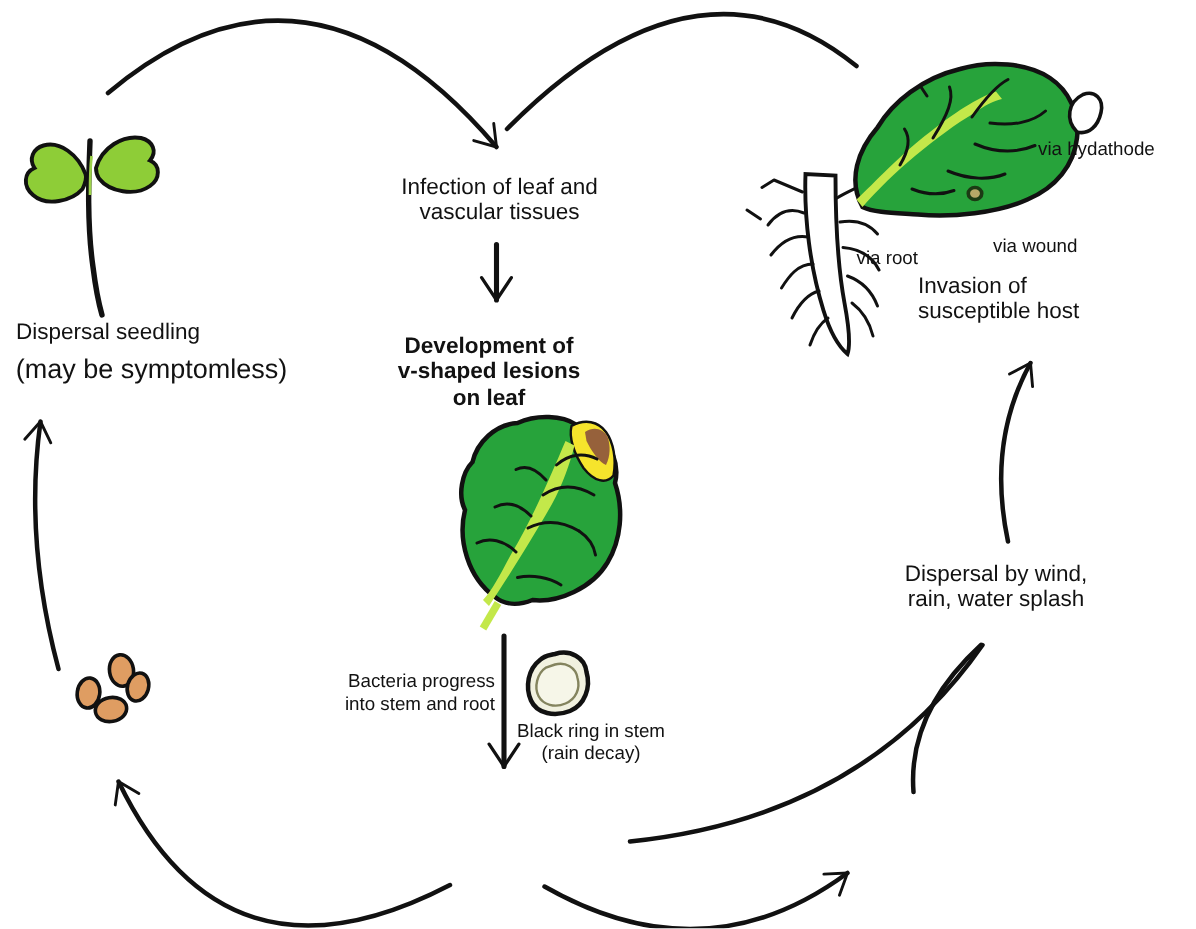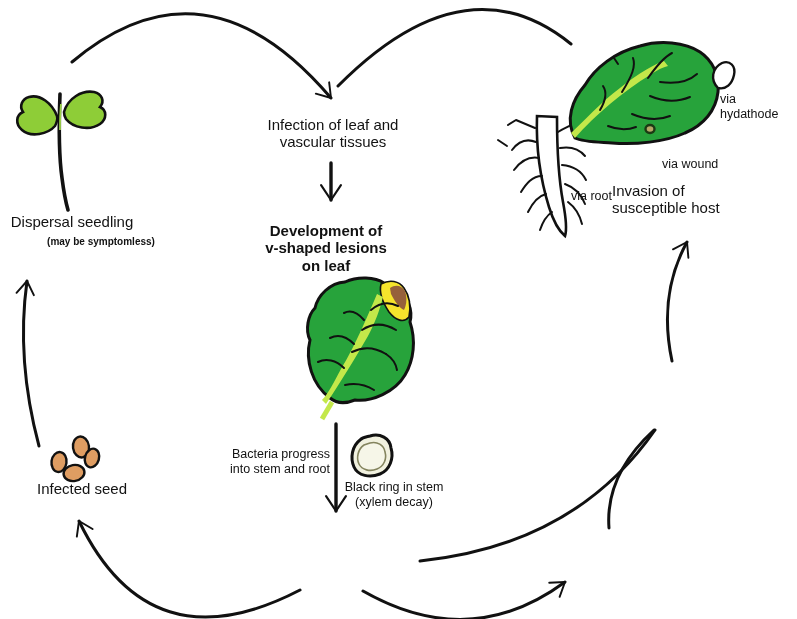--- a/index.html
+++ b/index.html
@@ -3,21 +3,21 @@
 <meta charset="utf-8">
 <style>
   html,body{margin:0;padding:0;background:#fff;}
   #stage{position:relative;width:797px;height:619px;background:#fff;overflow:hidden;
          font-family:"Liberation Sans",sans-serif;color:#111;}
   #art{position:absolute;left:0;top:0;}
   .label{position:absolute;white-space:pre-line;text-align:center;transform:translateX(-50%);
          line-height:1.16;color:#121212;}
   .big{font-size:15px;}
   .small{font-size:12.5px;line-height:1.18;}
-  .note{font-size:10px;font-weight:bold;}
+  .note{font-size:18px;}
   .alignleft{transform:none;text-align:left;}
   .alignright{transform:none;text-align:right;}
   .ln{stroke:#111;fill:none;stroke-linecap:round;stroke-linejoin:round;}
 </style>
 </head>
 <body>
 
 <div id="stage">
 
   <svg id="art" width="797" height="619" viewBox="0 0 797 619">
@@ -113,25 +113,26 @@
     </g>
   </svg>
 
   <div class="label big" style="left:72px;top:213px;">Dispersal seedling</div>
   <div class="label note" style="left:101px;top:236px;">(may be symptomless)</div>
   <div class="label big" style="left:333px;top:116px;">Infection of leaf and
 vascular tissues</div>
   <div class="label big" style="left:326px;top:222px;font-weight:bold;">Development of
 v-shaped lesions
 on leaf</div>
-  <div class="label big" style="left:82px;top:480px;">Infected seed</div>
+  <div class="label big" style="left:664px;top:374px;">Dispersal by wind,
+rain, water splash</div>
   <div class="label big alignleft" style="left:612px;top:182px;">Invasion of
 susceptible host</div>
 
   <div class="label small alignright" style="right:467px;top:447px;">Bacteria progress
 into stem and root</div>
   <div class="label small" style="left:394px;top:480px;">Black ring in stem
-(xylem decay)</div>
-  <div class="label small alignleft" style="left:720px;top:92px;">via hydathode</div>
+(rain decay)</div>
+  <div class="label small alignleft" style="left:692px;top:92px;">via hydathode</div>
   <div class="label small alignleft" style="left:662px;top:145px;margin-top:12px;">via wound</div>
-  <div class="label small alignleft" style="left:571px;top:165px;margin-top:24px;">via root</div>
+  <div class="label small alignleft" style="left:571px;top:165px;">via root</div>
 
 </div>
 
 </body></html>

